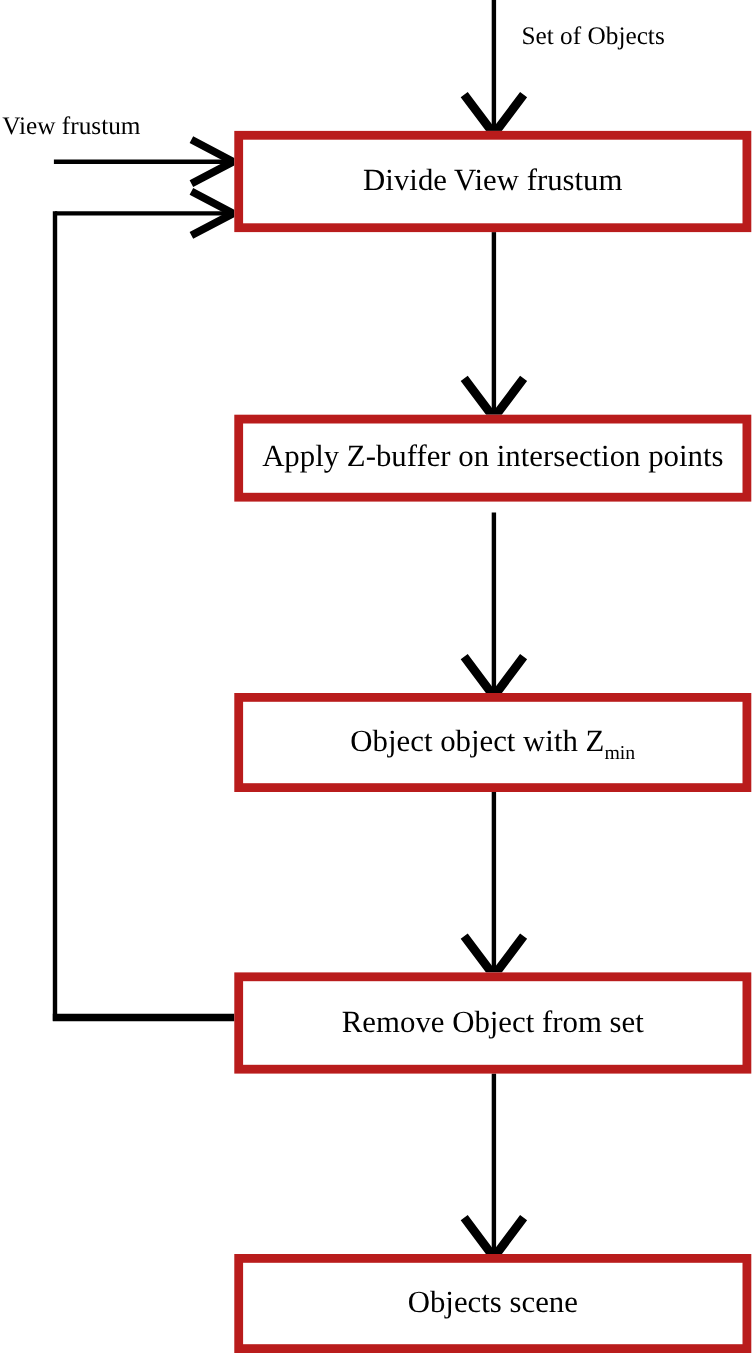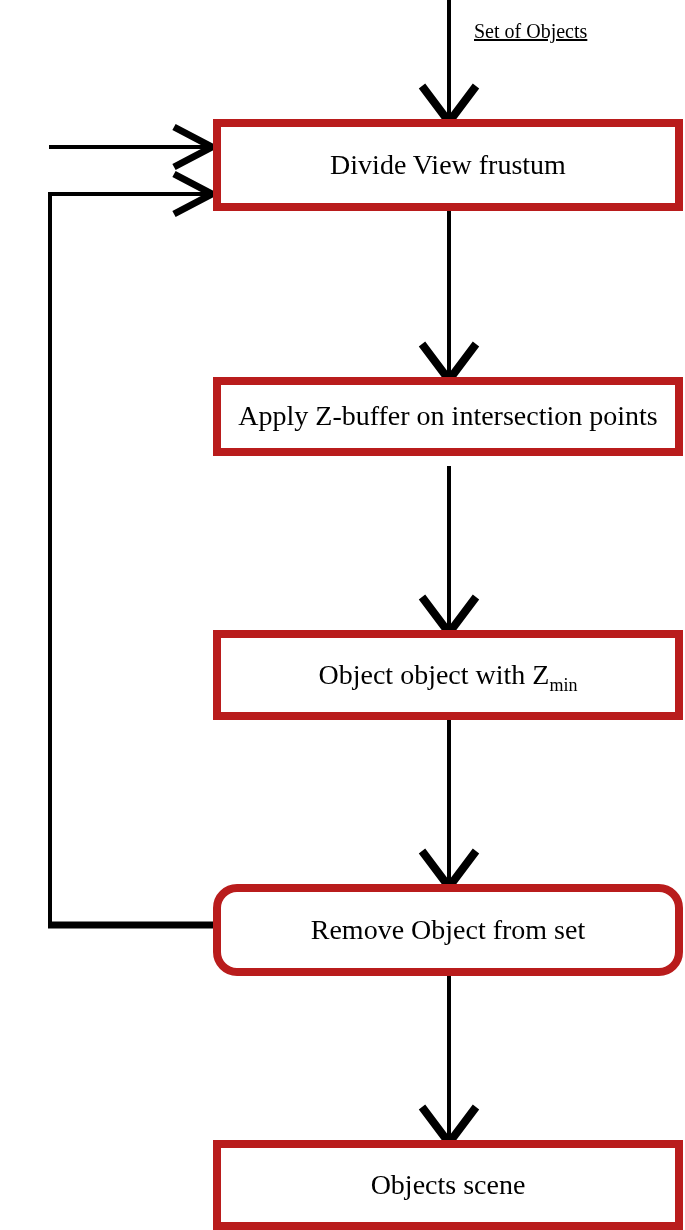--- a/index.html
+++ b/index.html
@@ -41,31 +41,30 @@
     color: #000000;
   }
   .node-label sub {
     font-size: 18px;
     line-height: 0;
     text-align: right;
   }
   #node-divide        { top: 119px;  height: 92px; }
   #node-zbuffer       { top: 377px;  height: 79px; }
   #node-render-object { top: 630px;  height: 90px; }
-  #node-remove        { top: 884px;  height: 92px; border-radius: 24px; }
+  #node-remove        { top: 884px;  height: 92px; }
   #node-render-scene  { top: 1140px; height: 90px; }
 
   .float-label {
     position: absolute;
-    font-size: 20px;
+    font-size: 23px;
     line-height: 1.1;
     white-space: nowrap;
     z-index: 2;
     color: #000000;
-    text-decoration: underline;
   }
   #label-set-of-objects { left: 474px; top: 20px; }
   #label-view-frustum   { left: 2px;   top: 102px; }
 </style>
 </head>
 <body>
 
 <div id="canvas">
 
   <svg id="wires" width="685" height="1230" viewBox="0 0 685 1230">
@@ -89,20 +88,21 @@
 
     <line x1="449" y1="716" x2="449" y2="890" stroke="#000" stroke-width="4"></line>
     <polyline points="422,851 449,887 476,851" fill="none" stroke="#000" stroke-width="8"></polyline>
 
     <line x1="449" y1="972" x2="449" y2="1146" stroke="#000" stroke-width="4"></line>
     <polyline points="422,1107 449,1143 476,1107" fill="none" stroke="#000" stroke-width="8"></polyline>
   </svg>
 
   <div class="float-label" id="label-set-of-objects">Set of Objects</div>
 
+  <div class="float-label" id="label-view-frustum">View frustum</div>
 
   <div class="node" id="node-divide">
     <span class="node-label">Divide View frustum</span>
   </div>
 
   <div class="node" id="node-zbuffer">
     <span class="node-label">Apply Z-buffer on intersection points</span>
   </div>
 
   <div class="node" id="node-render-object">

